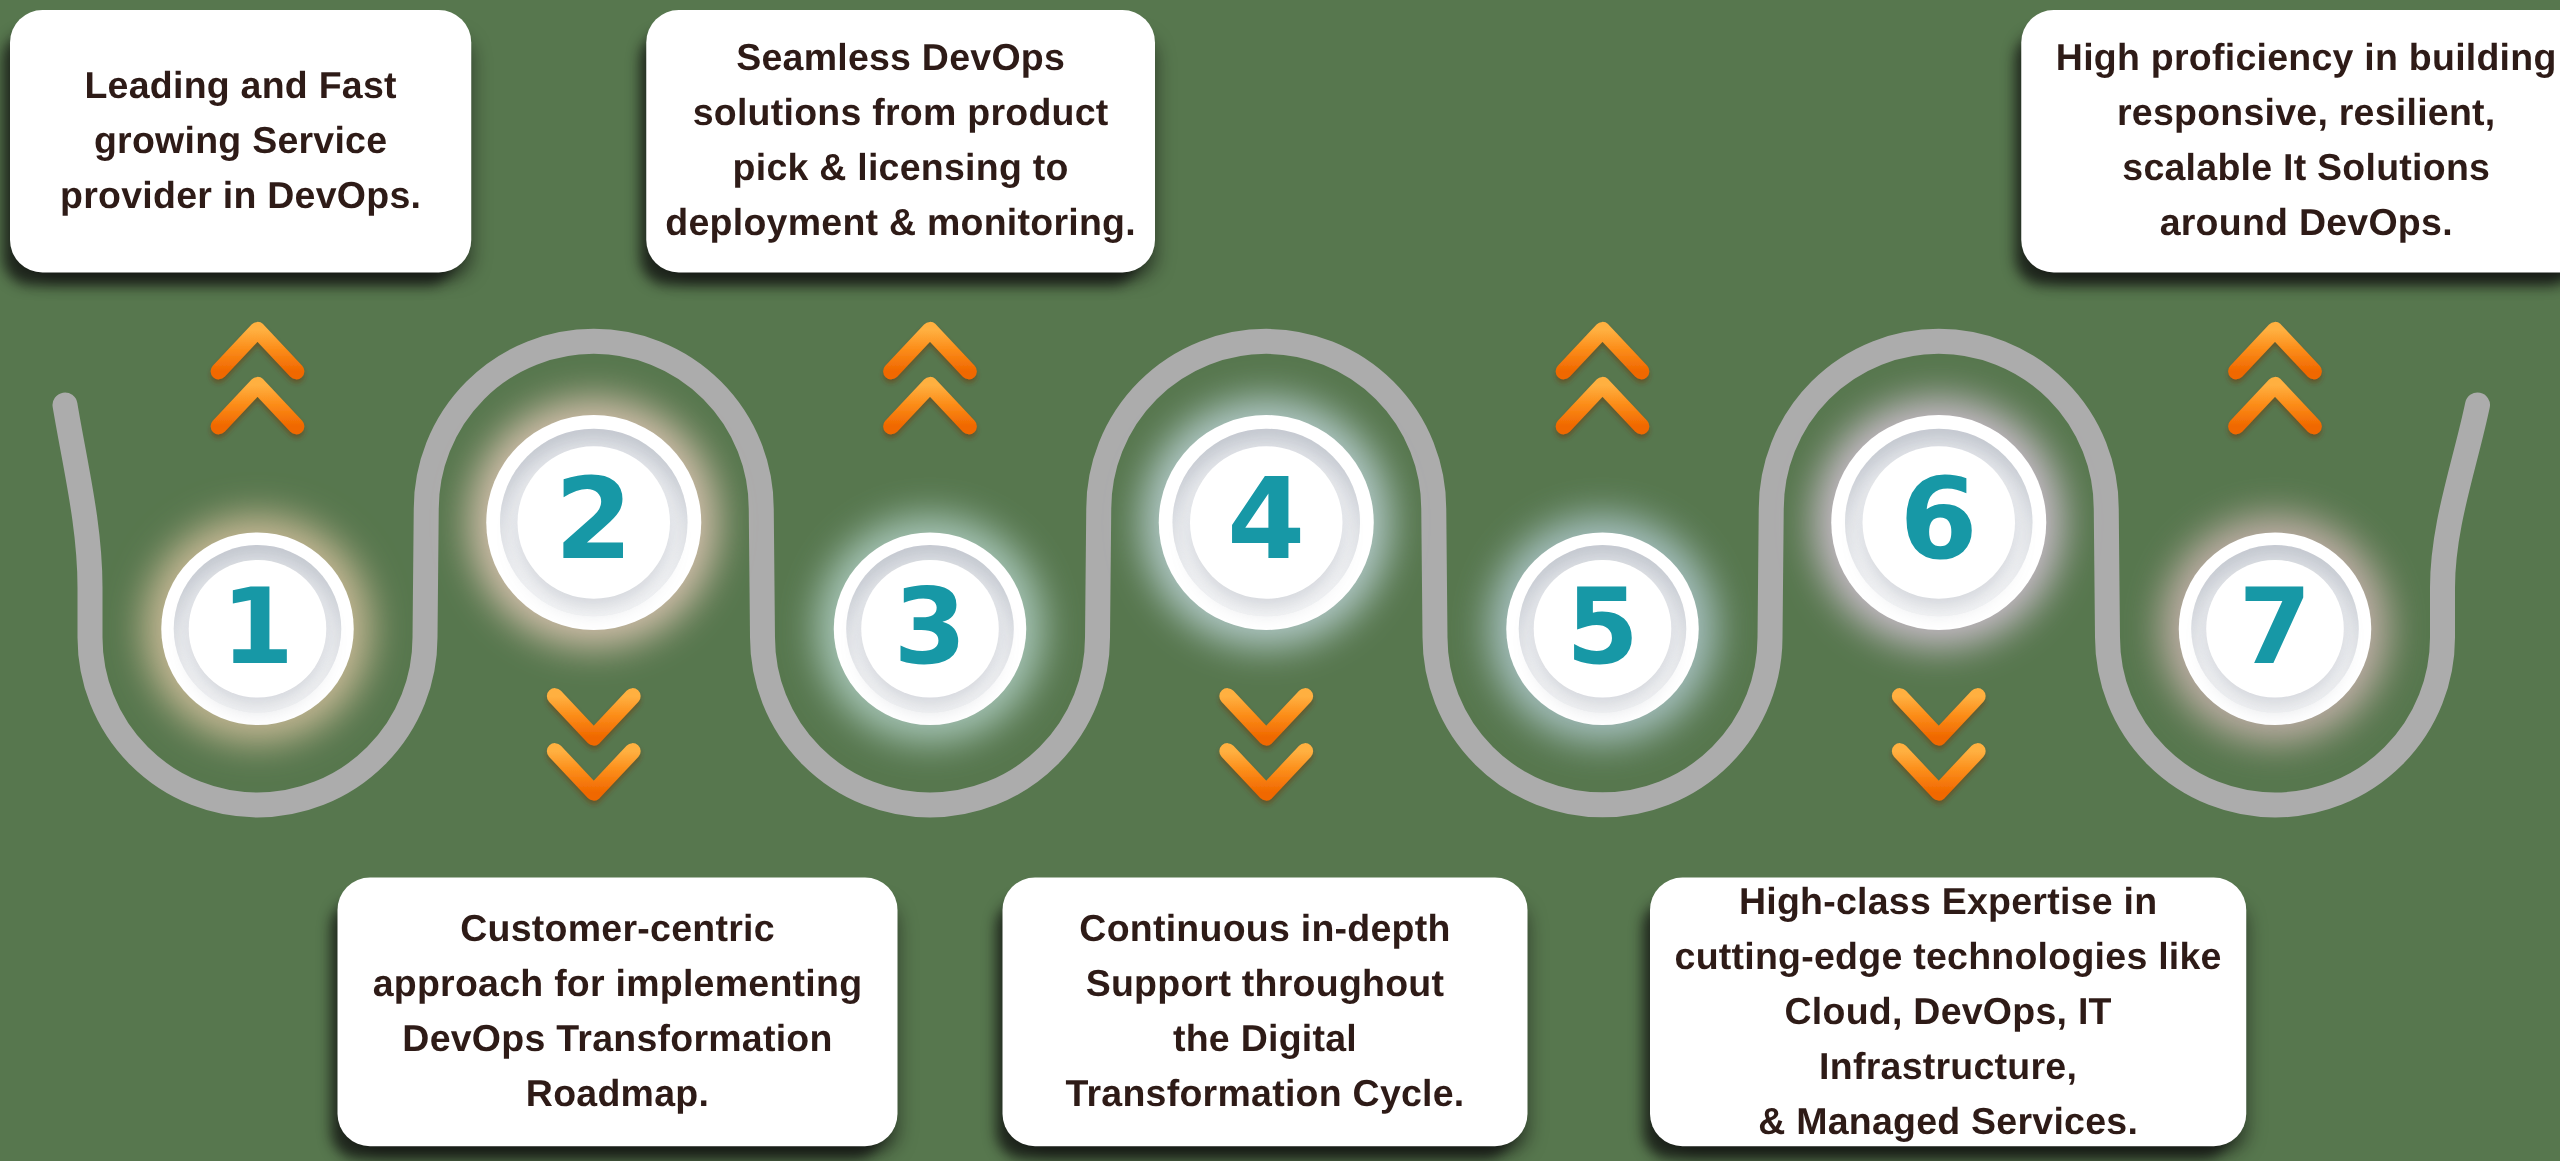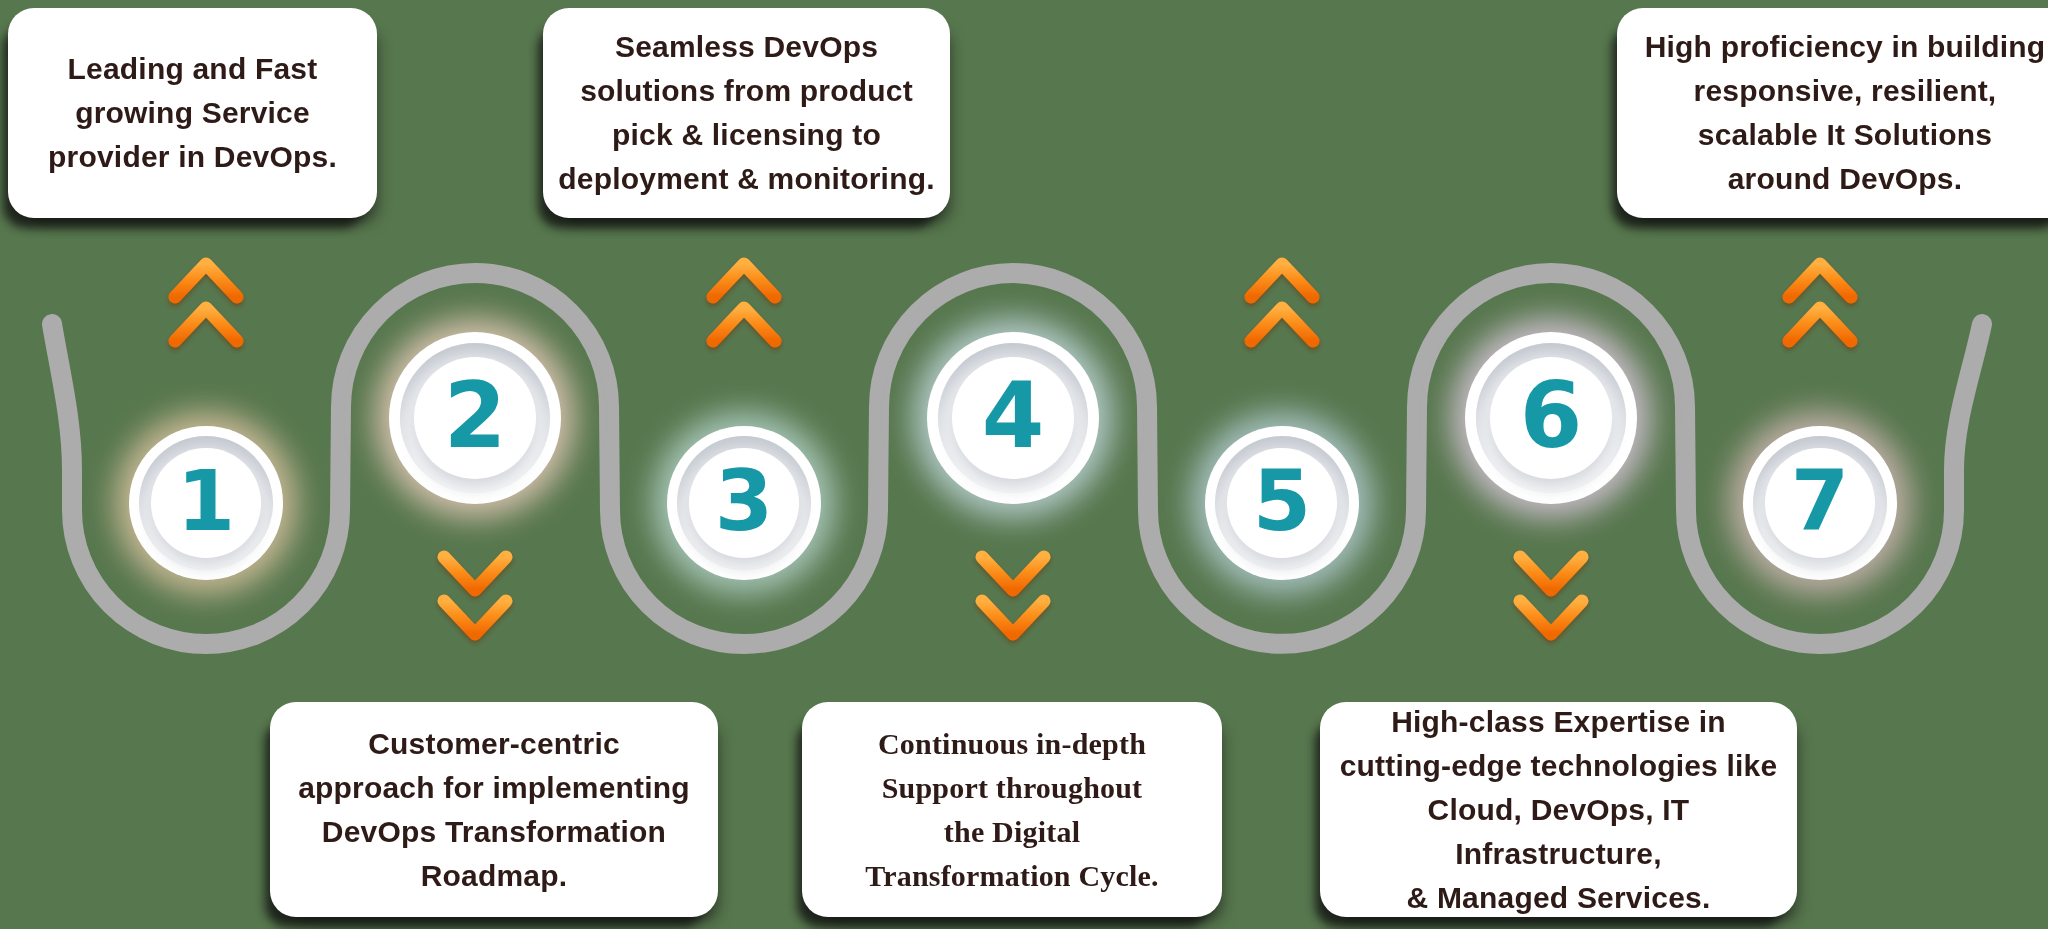--- a/index.html
+++ b/index.html
@@ -97,40 +97,40 @@
     <use href="#chevDown" transform="translate(475,557)" fill="none" stroke="url(#chevGrad)" stroke-width="13" stroke-linecap="round" stroke-linejoin="round" filter="url(#chevShadow)"></use>
     <use href="#chevDown" transform="translate(1013,557)" fill="none" stroke="url(#chevGrad)" stroke-width="13" stroke-linecap="round" stroke-linejoin="round" filter="url(#chevShadow)"></use>
     <use href="#chevDown" transform="translate(1551,557)" fill="none" stroke="url(#chevGrad)" stroke-width="13" stroke-linecap="round" stroke-linejoin="round" filter="url(#chevShadow)"></use>
   </svg>
 
   <div class="card" style="left:8px;top:8px;width:369px;height:210px;">
     <div class="card-text">Leading and Fast
 growing Service
 provider in DevOps.</div>
   </div>
-  <div class="card" style="left:543px;top:8px;width:407px;height:210px;">
+  <div class="card" style="left:517px;top:8px;width:407px;height:210px;">
     <div class="card-text">Seamless DevOps
 solutions from product
 pick &amp; licensing to
 deployment &amp; monitoring.</div>
   </div>
   <div class="card" style="left:1617px;top:8px;width:456px;height:210px;">
     <div class="card-text">High proficiency in building
 responsive, resilient,
 scalable It Solutions
 around DevOps.</div>
   </div>
 
   <div class="card" style="left:270px;top:702px;width:448px;height:215px;">
     <div class="card-text">Customer-centric
 approach for implementing
 DevOps Transformation
 Roadmap.</div>
   </div>
-  <div class="card" style="left:802px;top:702px;width:420px;height:215px;font-family:Liberation Serif, serif;">
+  <div class="card" style="left:802px;top:702px;width:420px;height:215px;">
     <div class="card-text">Continuous in-depth
 Support throughout
 the Digital
 Transformation Cycle.</div>
   </div>
   <div class="card" style="left:1320px;top:702px;width:477px;height:215px;justify-content:flex-end;">
     <div class="card-text">High-class Expertise in
 cutting-edge technologies like
 Cloud, DevOps, IT Infrastructure,
 &amp; Managed Services.</div>

